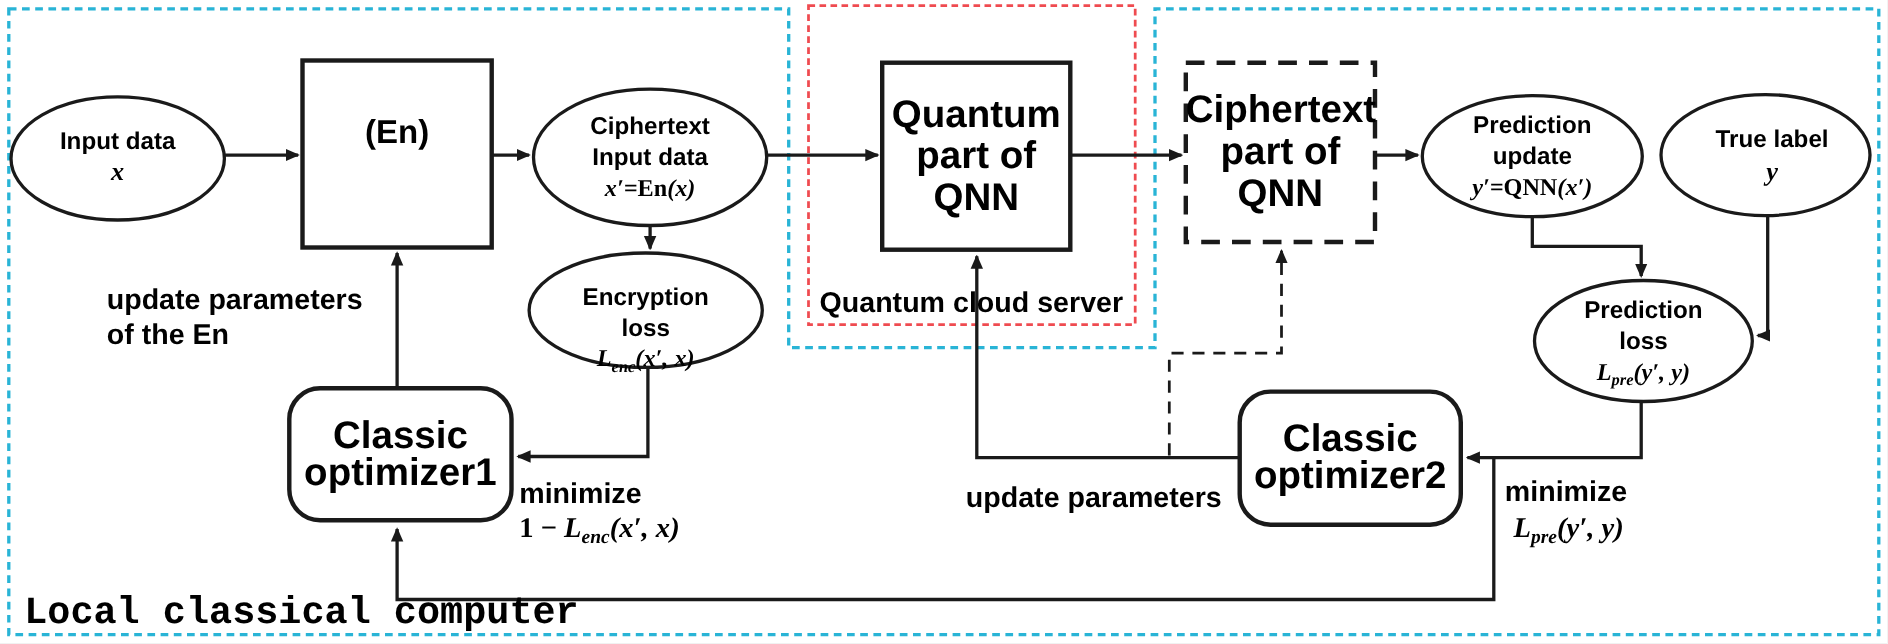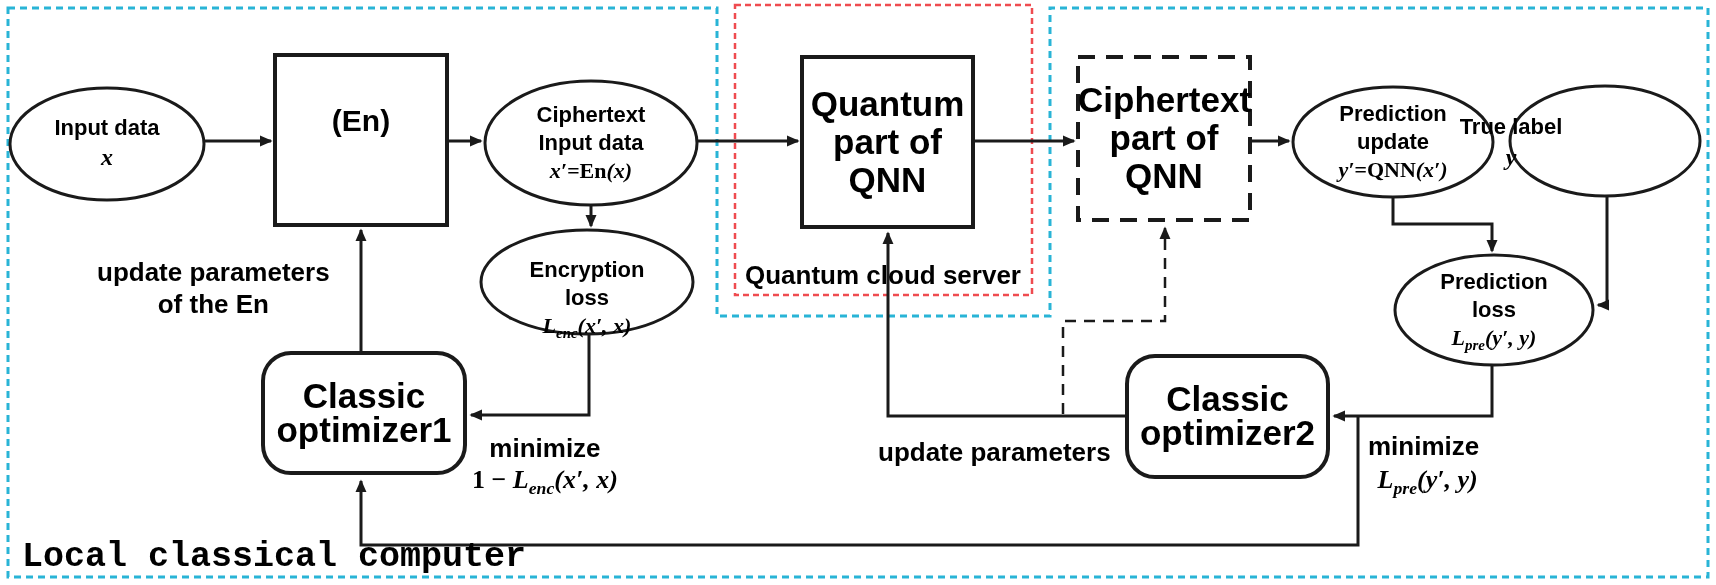--- a/index.html
+++ b/index.html
@@ -13,21 +13,21 @@
   .stage{
     position:relative;
     width:1716px;height:585px;
     background:var(--bg);
     font-family:"Liberation Sans","DejaVu Sans",sans-serif;
     color:var(--text);
     overflow:hidden;
   }
   svg.layer{position:absolute;left:0;top:0;}
   .lbl{position:absolute;text-align:center;font-weight:bold;line-height:1.25;}
-  .lbl.left{text-align:center;}
+  .lbl.left{text-align:left;}
   .t22{font-size:22px;}
   .t24{font-size:24px;}
   .t26{font-size:26px;text-align:center;}
   .t28{font-size:35px;}
   .t30{font-size:30px;}
   .fm{font-family:"Liberation Serif","DejaVu Serif",serif;font-weight:bold;}
   .fi{font-style:italic;}
   .fm sub{font-size:0.68em;font-style:italic;line-height:0;margin-top:36px;}
   .nowrap{white-space:nowrap;}
 </style>
@@ -104,21 +104,21 @@
     <div>part of</div>
     <div>QNN</div>
   </div>
 
   <div class="lbl t22" style="left:1293px;top:100px;width:200px;line-height:28px;">
     <div>Prediction</div>
     <div>update</div>
     <div class="fm nowrap"><span class="fi">y′=</span><span>QNN</span><span class="fi">(x′)</span></div>
   </div>
 
-  <div class="lbl t22" style="left:1422px;top:112px;width:178px;line-height:30px;">
+  <div class="lbl t22" style="left:1522px;top:112px;width:178px;line-height:30px;">
     <div>True label</div>
     <div class="fm fi t24">y</div>
   </div>
 
   <div class="lbl t22" style="left:479px;top:256px;width:216px;line-height:28px;">
     <div>Encryption</div>
     <div>loss</div>
     <div class="fm nowrap"><span class="fi">L</span><sub>enc</sub><span class="fi">(x′, x)</span></div>
   </div>
 

